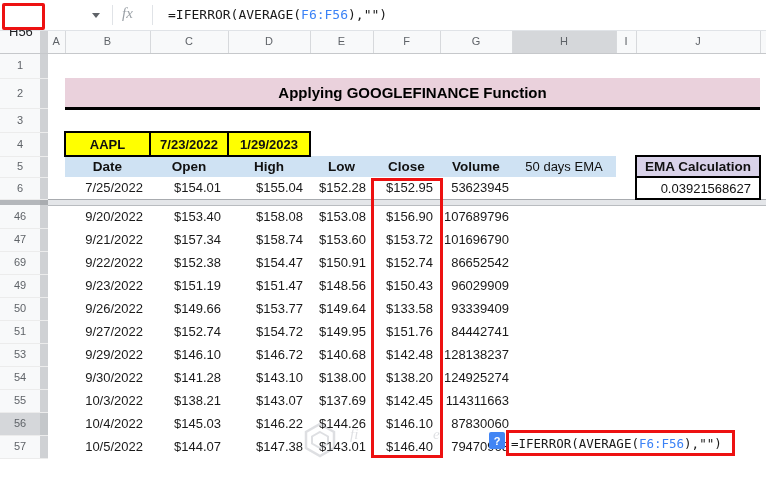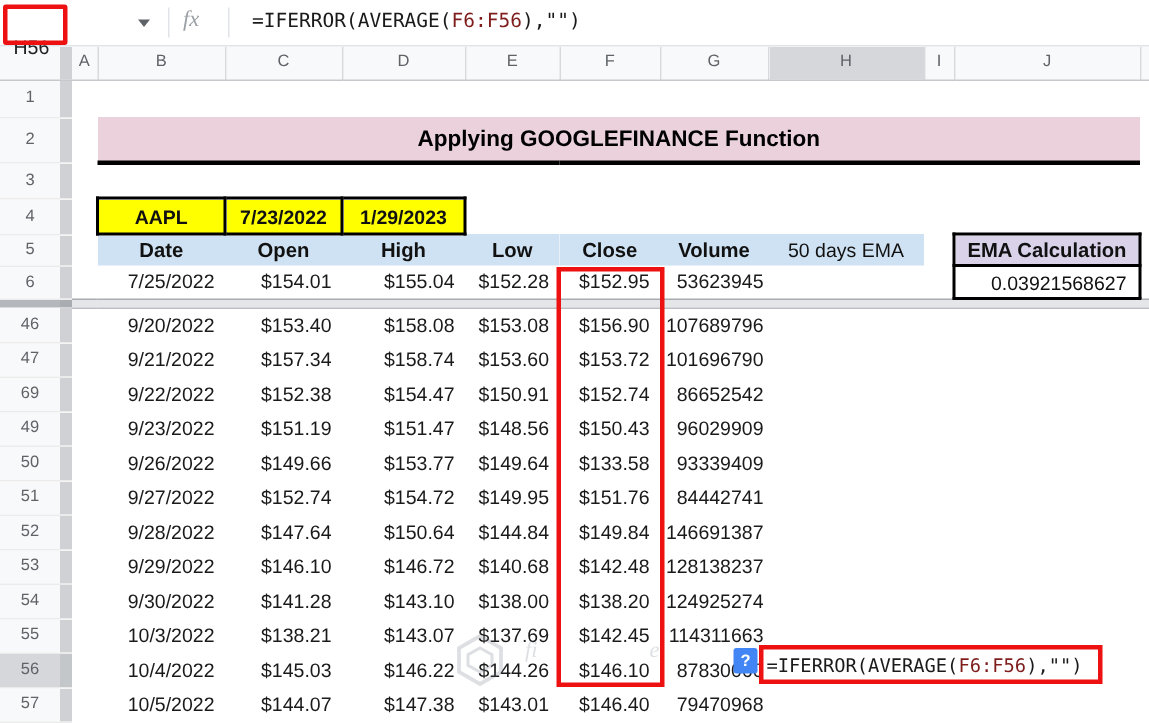--- a/index.html
+++ b/index.html
@@ -9,21 +9,21 @@
   
   .fbar{position:relative;height:30px;border-bottom:1px solid #e0e3e7;background:#fff;}
   .namebox{position:absolute;left:0;top:16px;width:88px;height:30px;display:flex;align-items:center;}
   .namebox .nbval{padding-left:9px;font-size:13px;color:#202124;}
   .ring{position:absolute;left:2px;top:3px;width:37px;height:21px;border:3px solid #ed1111;border-radius:2px;pointer-events:none;}
   .caret{position:absolute;left:92px;top:13px;width:0;height:0;border-left:4px solid transparent;border-right:4px solid transparent;border-top:5px solid #5f6368;}
   .vdiv{position:absolute;top:5px;width:1px;height:20px;background:#e0e3e7;}
   .d1{left:112px;} .d2{left:152px;}
   .fx{position:absolute;left:122px;top:5px;font-family:"Liberation Serif",serif;font-style:italic;font-size:15px;color:#9aa0a6;}
   .ftext{position:absolute;left:168px;top:7px;font-family:"DejaVu Sans Mono",monospace;font-size:13px;color:#1a1a1a;white-space:nowrap;}
-  .rng{color:#7f1d1d;}
+  .rng{color:#3b82f6;}
 
   
   table{border-collapse:collapse;table-layout:fixed;width:766px;}
   td{padding:0;margin:0;white-space:nowrap;overflow:hidden;vertical-align:middle;font-size:13px;line-height:1;}
   tr.hch{height:22px;} tr.hr1{height:25px;} tr.hr2{height:30px;} tr.hr3{height:24px;}
   tr.hr4{height:24px;} tr.hr5{height:21px;} tr.hr6{height:22px;} tr.divr{height:6px;} tr.dr{height:23px;}
 
   .ch{background:#f8f9fa;color:#5f6368;font-size:11px;text-align:center;
       border-right:1px solid #d7d9dc;border-bottom:1px solid #c6c8cb;}
   .ch.sel{background:#d5d7da;}
@@ -260,34 +260,20 @@
     <td class="num">$154.72</td>
     <td class="num">$149.95</td>
     <td class="num">$151.76</td>
     <td class="vol">84442741</td>
     <td></td>
     <td></td>
     <td></td>
     <td></td>
   </tr>
       <tr class="dr">
-    <td class="rh">52</td>
-    <td></td>
-    <td class="num">9/28/2022</td>
-    <td class="num">$147.64</td>
-    <td class="num">$150.64</td>
-    <td class="num">$144.84</td>
-    <td class="num">$149.84</td>
-    <td class="vol">146691387</td>
-    <td></td>
-    <td></td>
-    <td></td>
-    <td></td>
-  </tr>
-      <tr class="dr">
     <td class="rh">53</td>
     <td></td>
     <td class="num">9/29/2022</td>
     <td class="num">$146.10</td>
     <td class="num">$146.72</td>
     <td class="num">$140.68</td>
     <td class="num">$142.48</td>
     <td class="vol">128138237</td>
     <td></td>
     <td></td>

